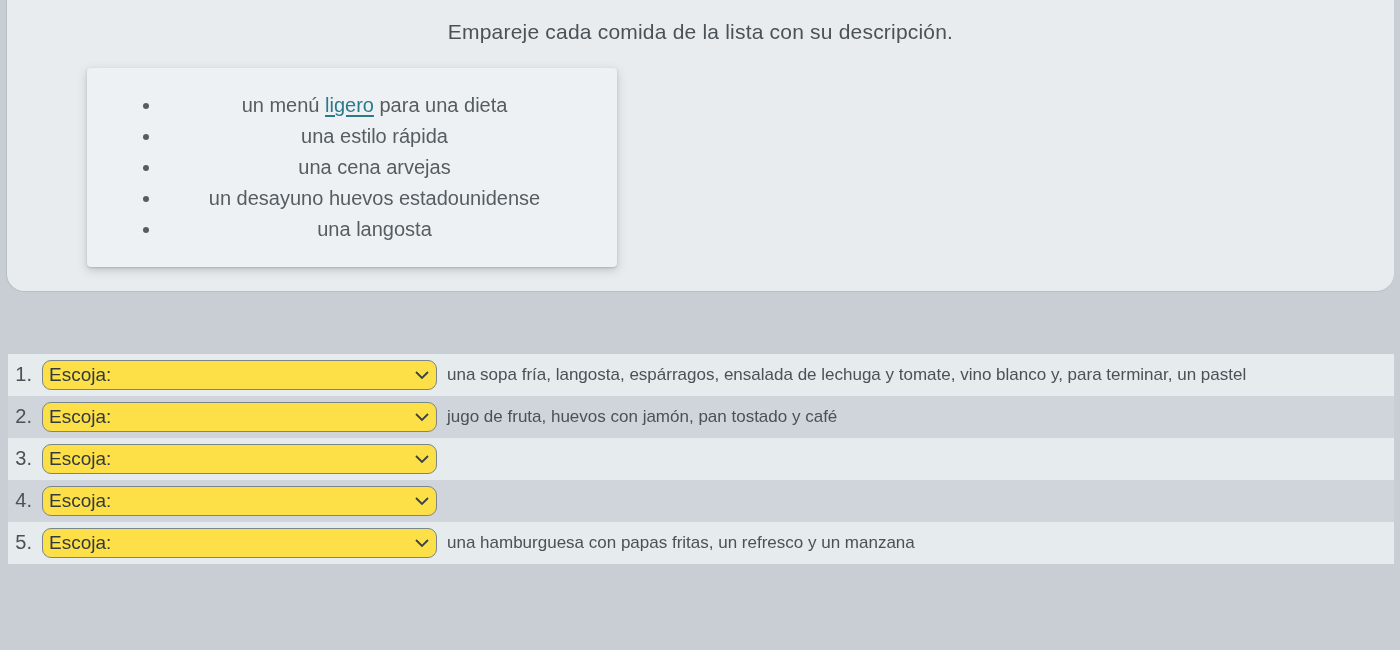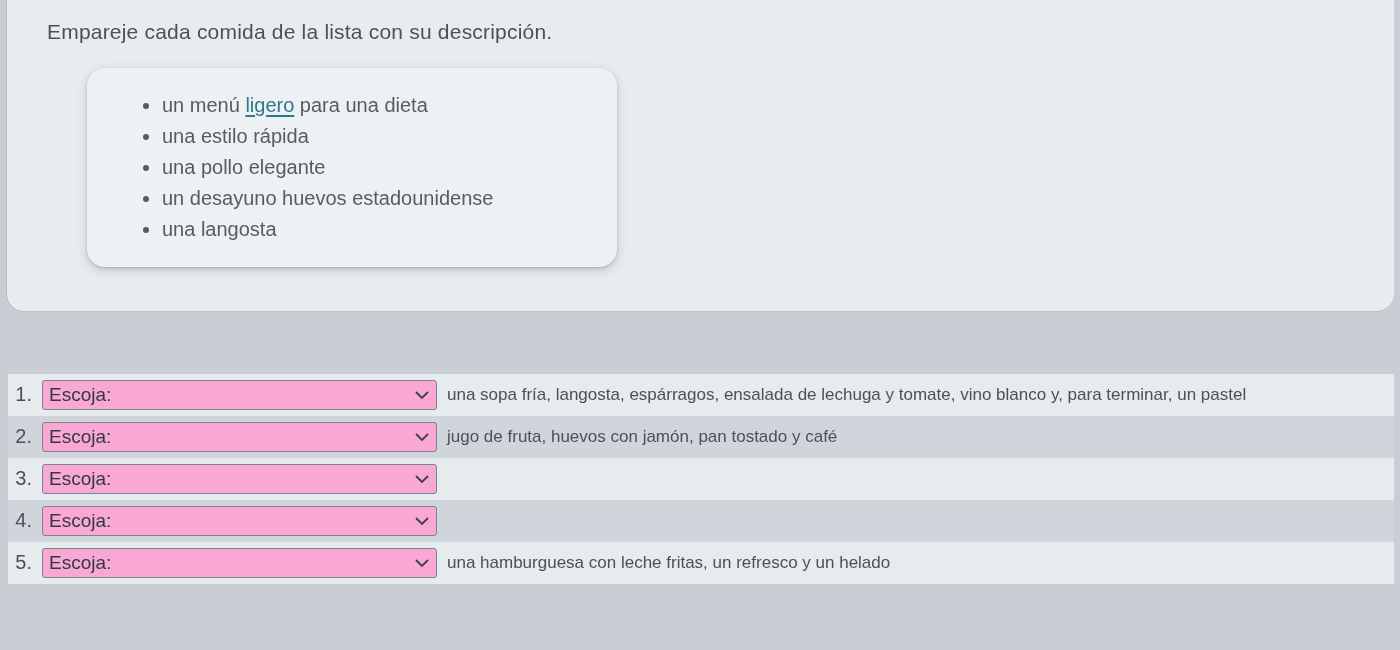--- a/index.html
+++ b/index.html
@@ -7,36 +7,37 @@
       font-family: "Helvetica Neue", Arial, sans-serif;
       background: #c8ced4;
       width: 1400px;
       height: 650px;
       color: #4a5258;
       font-size: 20px;
       overflow: hidden;
     }
     .top-region {
       background: #e8ecee;
-      padding: 20px 40px 44px 40px;
+      padding: 20px 40px 24px 40px;
       border-left: 1px solid #b8c0c6;
       border-bottom: 1px solid #b8c0c6;
       margin: 0 6px 0 6px;
       border-bottom-left-radius: 18px;
       border-bottom-right-radius: 18px;
+      text-align: center;
     }
     .instruction {
       font-size: 21px;
       color: #4a5258;
       margin-bottom: 24px;
       letter-spacing: 0.2px;
     }
     .option-card {
       background: #eef1f3;
-      border-radius: 18px;
+      border-radius: 4px;
       box-shadow: 0 3px 10px rgba(60,70,80,0.25), 0 1px 2px rgba(60,70,80,0.2);
       padding: 22px 30px 22px 50px;
       width: 530px;
       margin-left: 40px;
     }
     .option-card ul {
       list-style: disc;
       padding-left: 25px;
     }
     .option-card li {
@@ -74,23 +75,23 @@
     .q-select {
       position: relative;
       width: 395px;
       flex-shrink: 0;
     }
     .q-select select {
       width: 100%;
       font-size: 19px;
       font-family: inherit;
       color: #323a40;
-      background: #f9a8d4;
+      background: #fde047;
       border: 1px solid #7a858d;
-      border-radius: 3px;
+      border-radius: 9px;
       padding: 2px 30px 2px 6px;
       appearance: none;
       height: 30px;
       line-height: 24px;
     }
     .sel-chevron {
       position: absolute;
       right: 8px;
       top: 50%;
       transform: translateY(-50%);
@@ -111,21 +112,21 @@
   <div class="instruction">Empareje cada comida de la lista con su descripción.</div>
   <div class="option-card">
     <ul>
       <li>
         <span>un menú </span><a href="#" class="def-link">ligero</a><span> para una dieta</span>
       </li>
       <li>
         <span>una estilo rápida</span>
       </li>
       <li>
-        <span>una pollo elegante</span>
+        <span>una cena arvejas</span>
       </li>
       <li>
         <span>un desayuno huevos estadounidense</span>
       </li>
       <li>
         <span>una langosta</span>
       </li>
     </ul>
   </div>
 </div>
@@ -202,17 +203,17 @@
       <select>
         <option>Escoja:</option>
       </select>
       <span class="sel-chevron">
         <svg width="14" height="10" viewBox="0 0 14 10">
             <path d="M1 2 L7 8 L13 2" fill="none" stroke="#39414a" stroke-width="1.8"></path>
           </svg>
       </span>
     </div>
     <div class="q-desc">
-      <span>una hamburguesa con leche fritas, un refresco y un helado</span>
+      <span>una hamburguesa con papas fritas, un refresco y un manzana</span>
     </div>
   </div>
 
 </div>
 
 </body></html>

